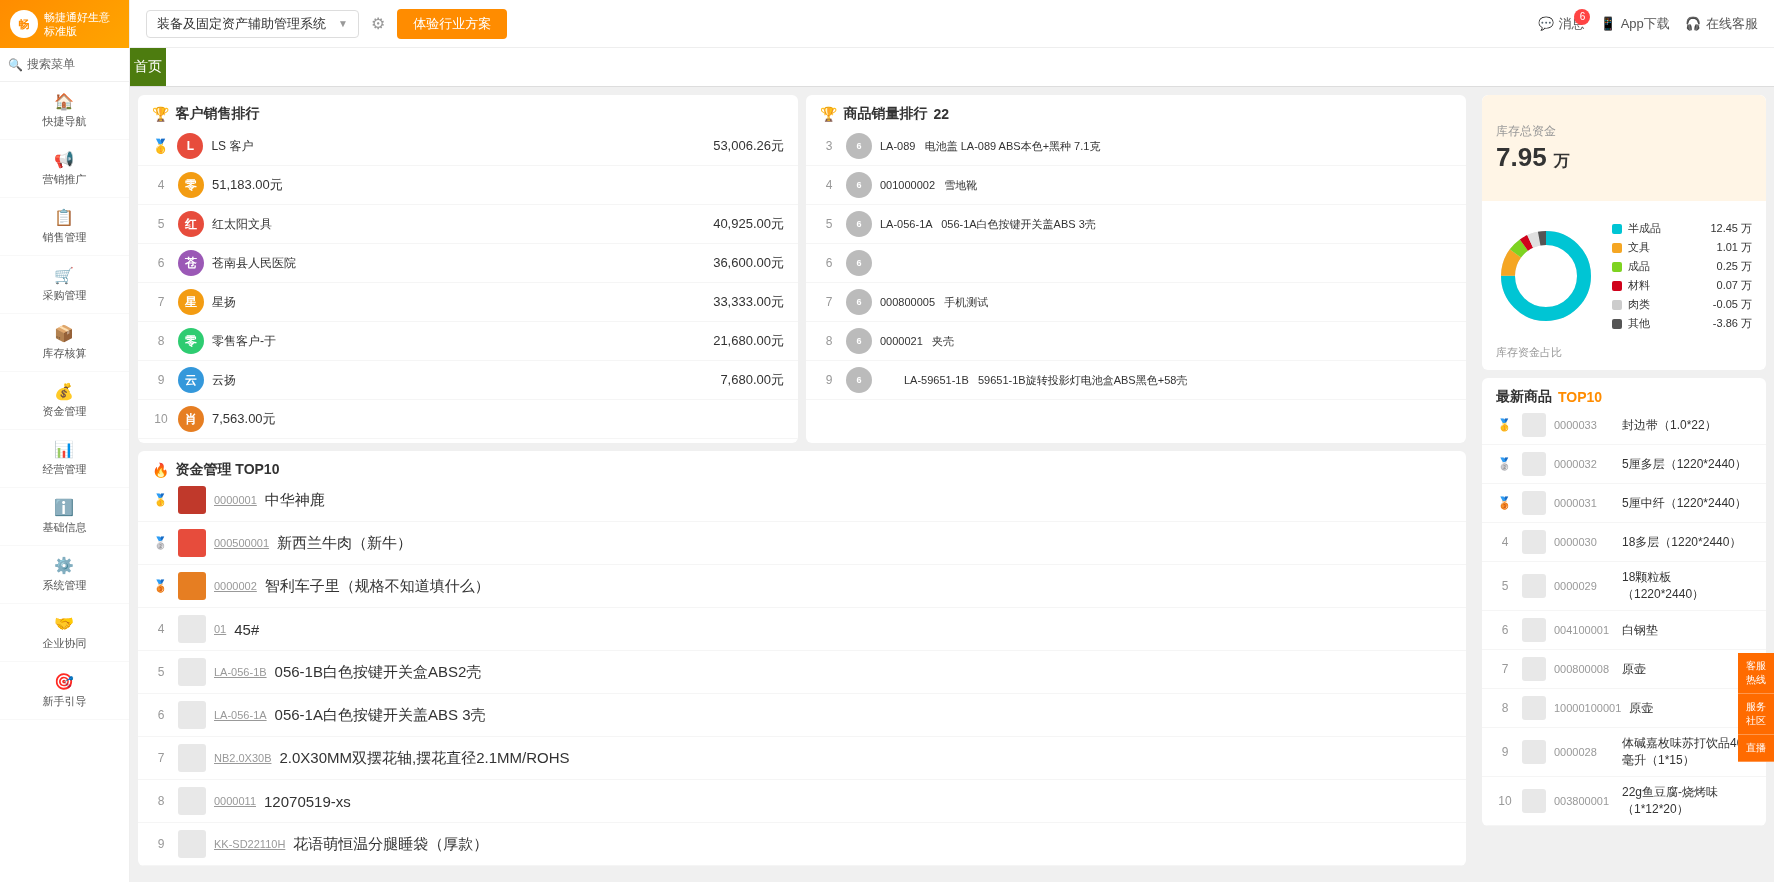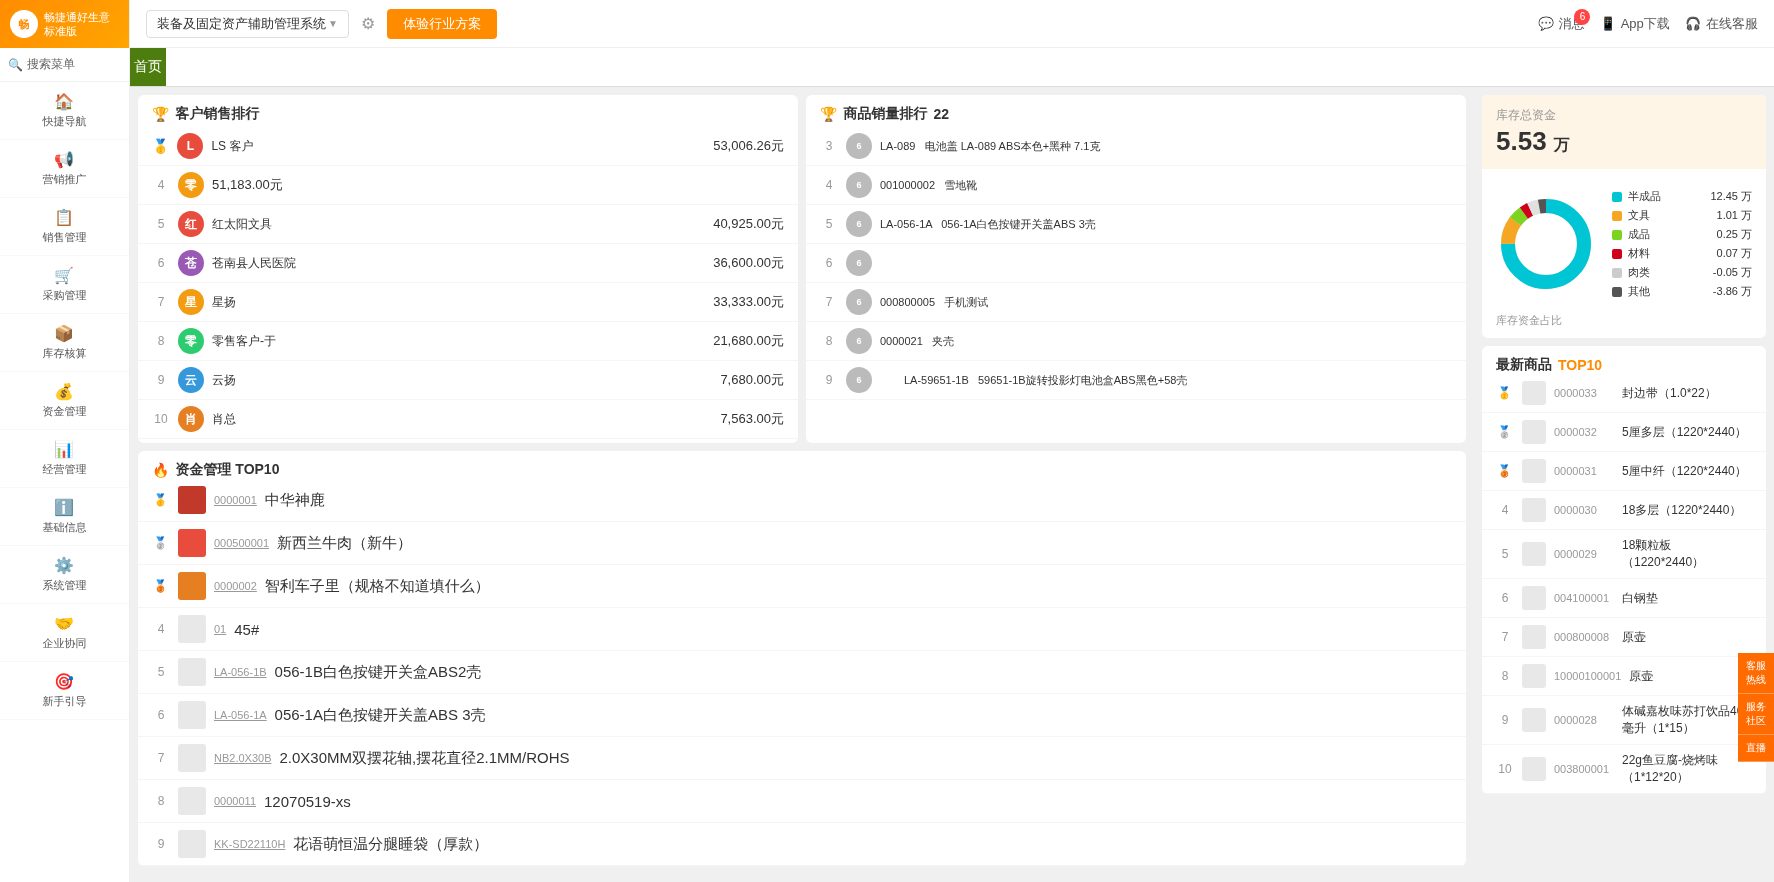--- a/index.html
+++ b/index.html
@@ -57,21 +57,21 @@
     .topbar {
       height: 48px;
       background: #fff;
       border-bottom: 1px solid #eee;
       display: flex;
       align-items: center;
       padding: 0 16px;
       gap: 12px;
     }
     .system-selector {
-      display: flex; align-items: center; gap: 2px;
+      display: flex; align-items: center; gap: 12px;
       border: 1px solid #ddd; border-radius: 4px;
       padding: 4px 10px; color: #333; cursor: pointer;
       font-size: 13px;
     }
     .system-selector .arrow { color: #999; font-size: 10px; }
     .gear-icon { color: #999; font-size: 16px; cursor: pointer; }
     .trial-btn {
       background: #ff8c00; color: white; border: none;
       border-radius: 4px; padding: 6px 16px; cursor: pointer; font-size: 13px;
     }
@@ -358,21 +358,20 @@
             </div>
             <div class="ranking-item">
               <span class="rank-num">9</span>
               <div class="rank-avatar" style="background:#3498db;">云</div>
               <span class="rank-name">云扬</span>
               <span class="rank-amount">7,680.00元</span>
             </div>
             <div class="ranking-item">
               <span class="rank-num">10</span>
               <div class="rank-avatar" style="background:#e67e22;">肖</div>
-              <span class="rank-name">肖总</span>
               <span class="rank-amount">7,563.00元</span>
             </div>
           </div>
         </div>
 
         <div class="card" style="flex:1;">
           <div class="section-title">
             <span>🏆</span>
             <span>商品销量排行</span>
             <span class="badge-count">22</span>
@@ -476,24 +475,24 @@
             <span class="hot-code">KK-SD22110H</span>
             <span class="hot-name">花语萌恒温分腿睡袋（厚款）</span>
           </div>
         </div>
       </div>
     </div>
 
     <div class="content-right">
 
       <div class="card">
-        <div style="background:#fff5e6; padding:12px 14px; border-radius:6px 6px 0 0;">
+        <div style="background:#fff5e6; padding:28px 14px; border-radius:6px 6px 0 0;">
           <div style="font-size:12px; color:#999;">库存总资金</div>
           <div style="font-size:26px; font-weight:bold; color:#333; margin-top:2px;">
-            <span>5.53</span>
+            <span>7.95</span>
             <span style="font-size:16px;">万</span>
           </div>
         </div>
         <div style="padding: 10px 14px;">
           <div class="chart-container">
 
             <div class="donut-chart">
               <svg class="donut-svg" viewBox="0 0 100 100">
 
                 <circle cx="50" cy="50" r="38" fill="none" stroke="#e0e0e0" stroke-width="14"></circle>

